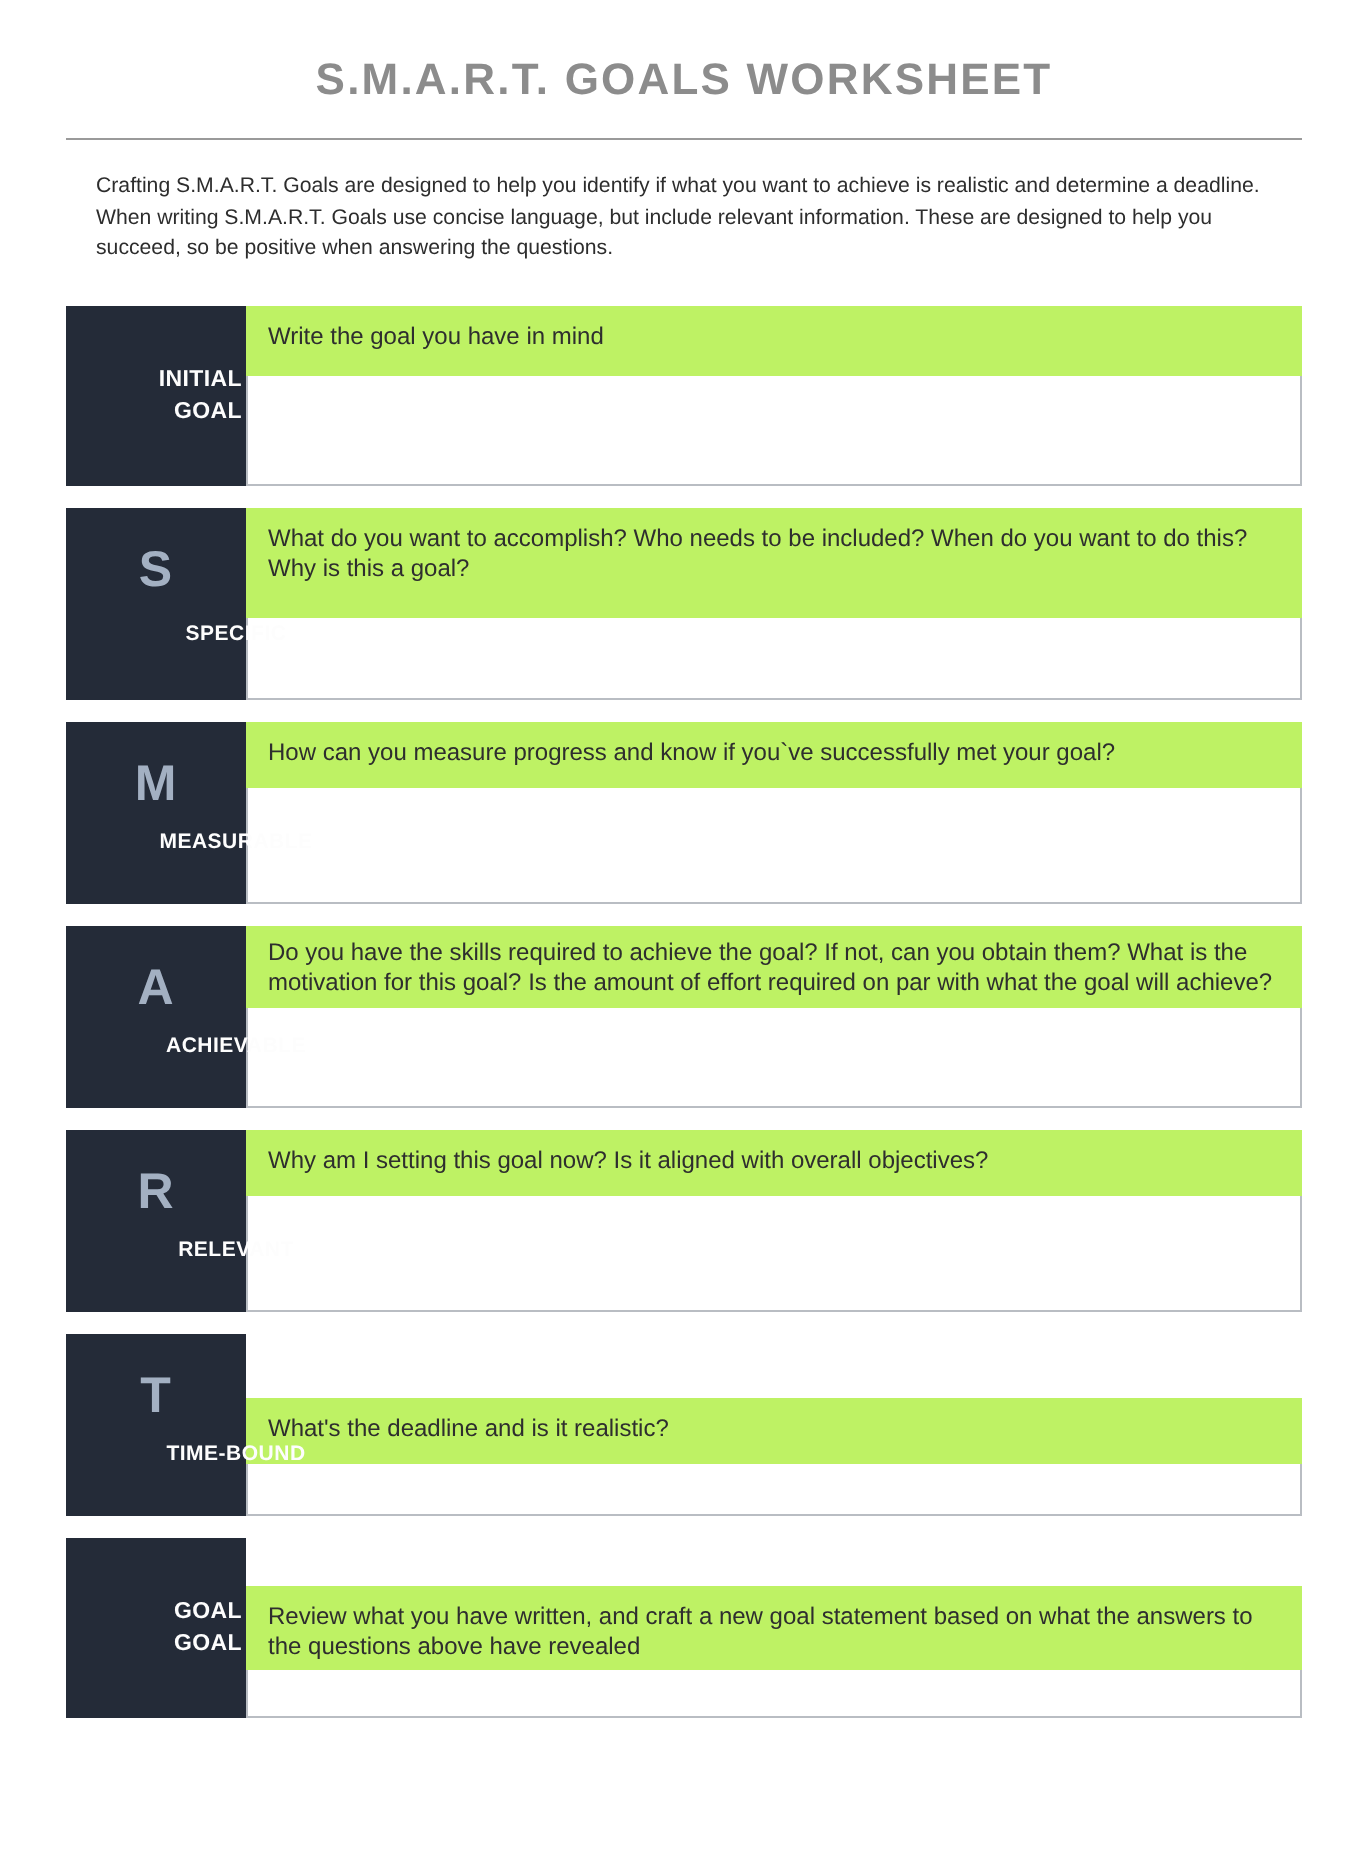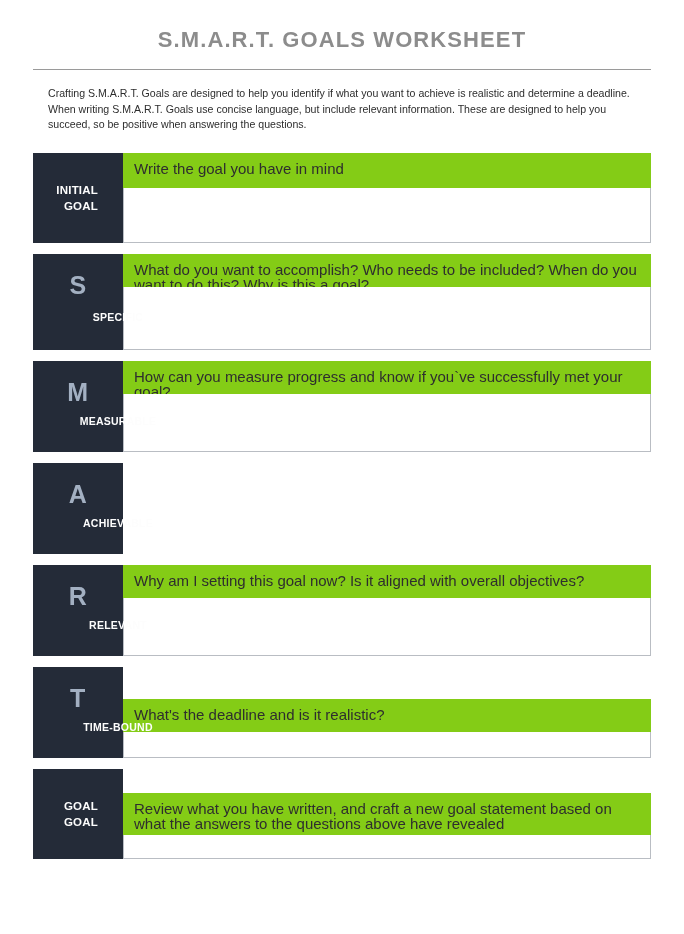--- a/index.html
+++ b/index.html
@@ -63,21 +63,21 @@
 
   .section-label {
     width: 90px;
     flex: 0 0 90px;
     background: #242b38;
     display: flex;
     flex-direction: column;
     align-items: flex-end;
     justify-content: center;
     box-sizing: border-box;
-    padding: 0 25px 0 6px;
+    padding: 0 2px 0 6px;
     position: relative;
   }
 
   
   .section-label.letter-style {
     align-items: center;
     justify-content: flex-start;
     padding: 0;
   }
 
@@ -116,43 +116,43 @@
   }
 
   .section-body {
     flex: 1 1 auto;
     display: flex;
     flex-direction: column;
     min-width: 0;
   }
 
   .prompt-bar {
-    background: #84cc16;
+    background: #bef264;
     color: #2e2e2e;
-    font-size: 15px;
+    font-size: 12px;
     line-height: 15px;
     padding: 8px 10px 20px 11px;
     box-sizing: border-box;
     overflow: hidden;
   }
 
   .answer-box {
     background: #ffffff;
     border: 1px solid #b9bdc3;
     border-top: none;
     box-sizing: border-box;
     flex: 1 1 auto;
   }
 
   
   .sec-initial  { height: 90px; }
   .sec-initial  .prompt-bar { height: 35px; }
 
   .sec-s        { height: 96px; }
-  .sec-s        .prompt-bar { height: 33px; }
+  .sec-s        .prompt-bar { height: 55px; }
 
   .sec-m        { height: 91px; }
   .sec-m        .prompt-bar { height: 33px; }
 
   .sec-a        { height: 91px; }
   .sec-a        .prompt-bar { height: 41px; padding-top: 6px; }
 
   .sec-r        { height: 91px; }
   .sec-r        .prompt-bar { height: 33px; }
 
@@ -213,20 +213,24 @@
         <div class="prompt-bar">How can you measure progress and know if you`ve successfully met your goal?</div>
         <div class="answer-box"></div>
       </div>
     </div>
 
     <div class="section sec-a">
       <div class="section-label letter-style">
         <div class="big-letter">A</div>
         <div class="sub-label">ACHIEVABLE</div>
       </div>
+      <div class="section-body">
+        <div class="prompt-bar">Do you have the skills required to achieve the goal? If not, can you obtain them? What is the motivation for this goal? Is the amount of effort required on par with what the goal will achieve?</div>
+        <div class="answer-box"></div>
+      </div>
     </div>
 
     <div class="section sec-r">
       <div class="section-label letter-style">
         <div class="big-letter">R</div>
         <div class="sub-label">RELEVANT</div>
       </div>
       <div class="section-body">
         <div class="prompt-bar">Why am I setting this goal now? Is it aligned with overall objectives?</div>
         <div class="answer-box"></div>

